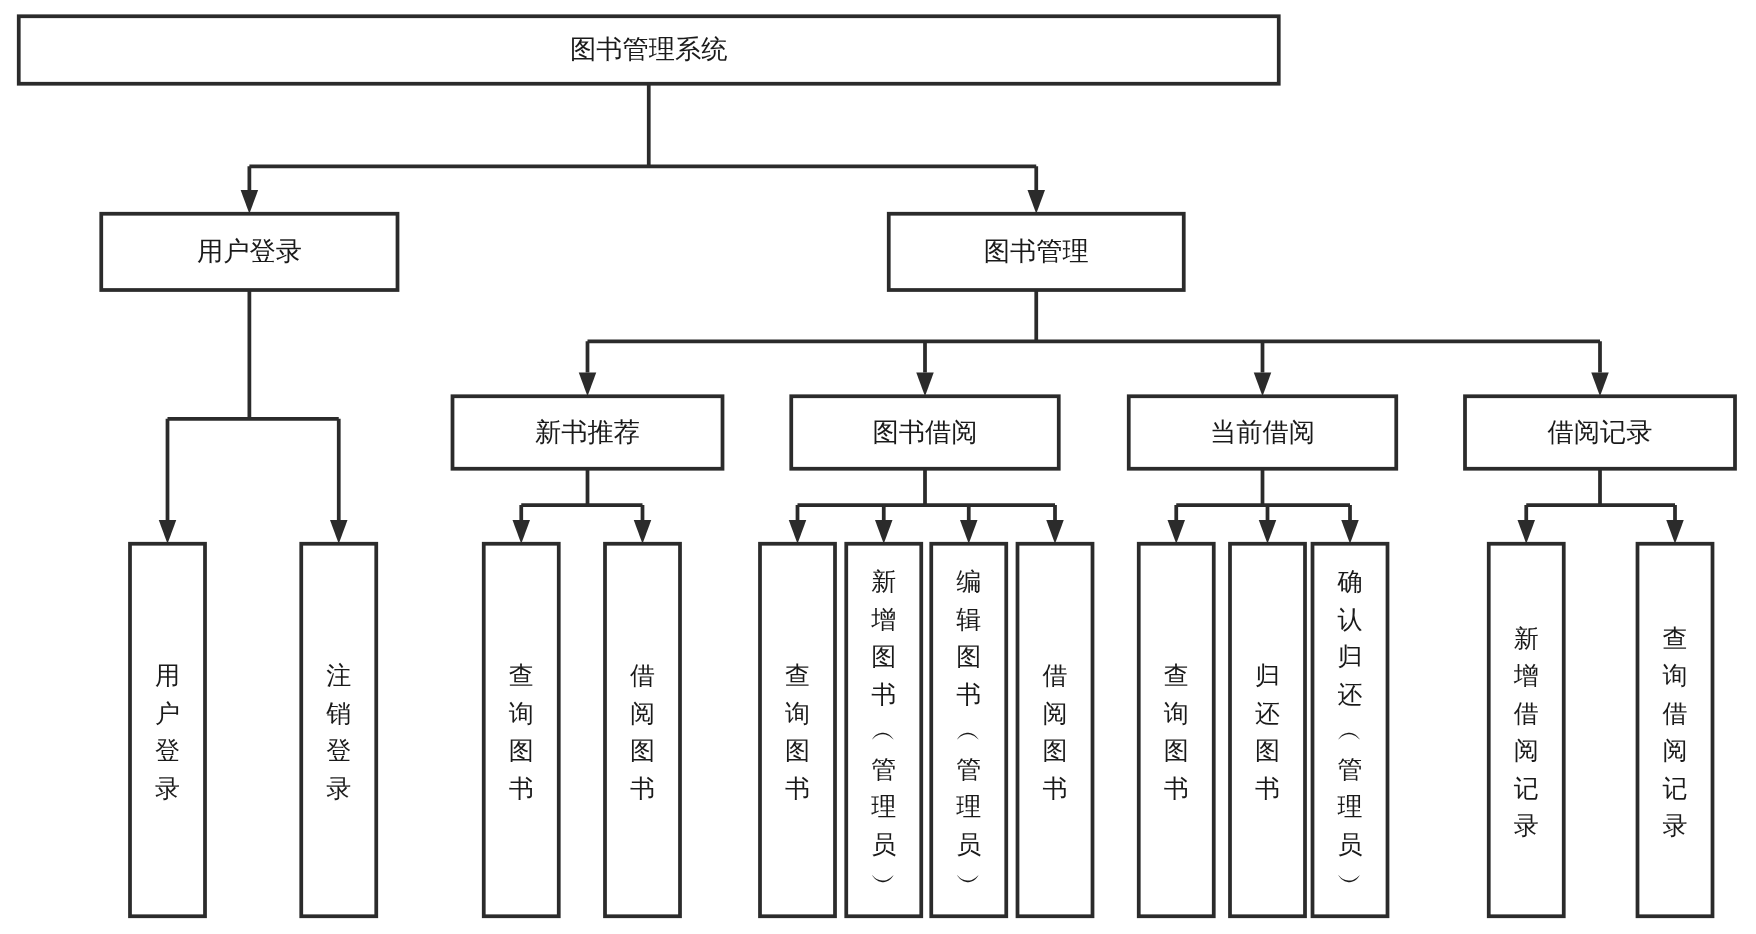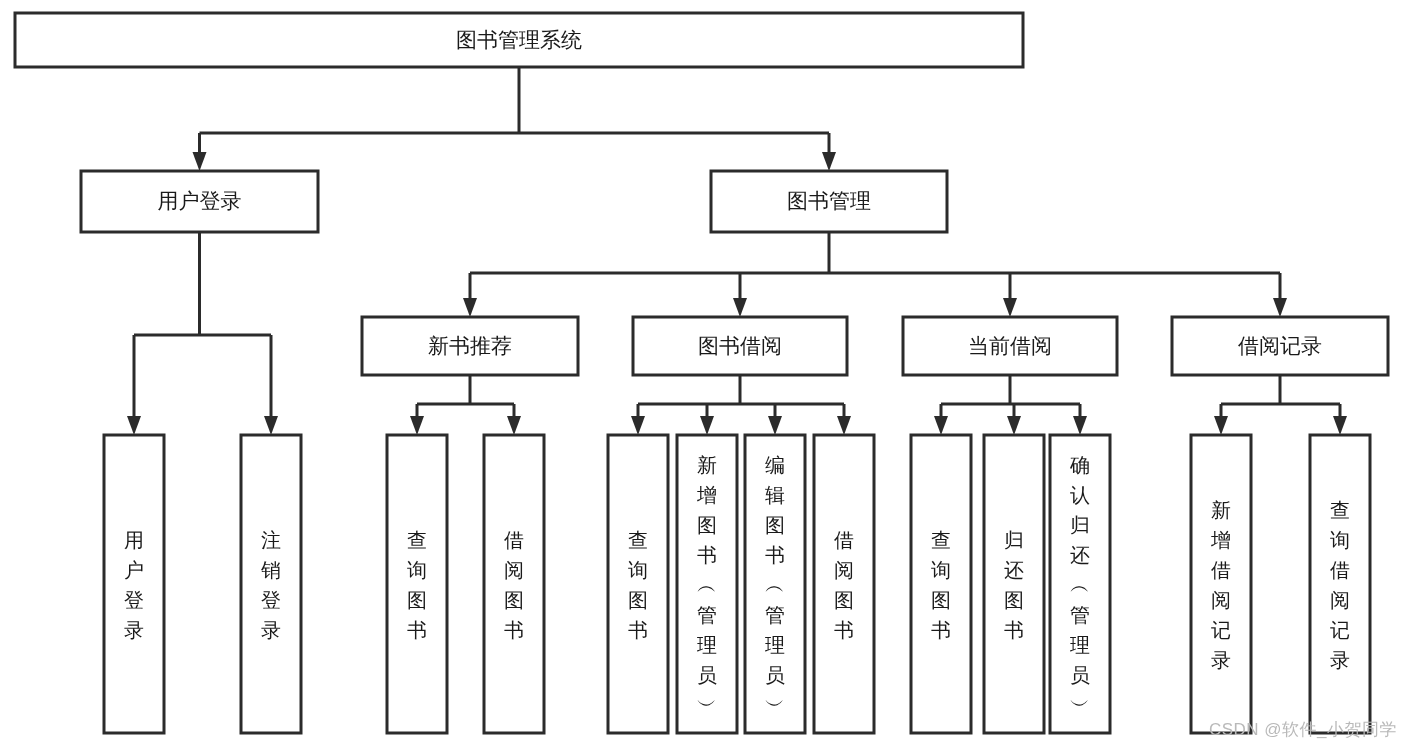--- a/index.html
+++ b/index.html
@@ -200,14 +200,13 @@
         <g>
           <rect x="1191" y="435" width="60" height="298" class="node-box"></rect>
           <text x="1221" y="517.4" class="node-label-v"><tspan x="1221" dy="0">新</tspan><tspan x="1221" dy="30">增</tspan><tspan x="1221" dy="30">借</tspan><tspan x="1221" dy="30">阅</tspan><tspan x="1221" dy="30">记</tspan><tspan x="1221" dy="30">录</tspan></text>
         </g>
         <g>
           <rect x="1310" y="435" width="60" height="298" class="node-box"></rect>
           <text x="1340" y="517.4" class="node-label-v"><tspan x="1340" dy="0">查</tspan><tspan x="1340" dy="30">询</tspan><tspan x="1340" dy="30">借</tspan><tspan x="1340" dy="30">阅</tspan><tspan x="1340" dy="30">记</tspan><tspan x="1340" dy="30">录</tspan></text>
         </g>
       </g>
   </svg>
-  <div class="watermark">CSDN @软件_小贺同学</div>
 </div>
 
 </body></html>

